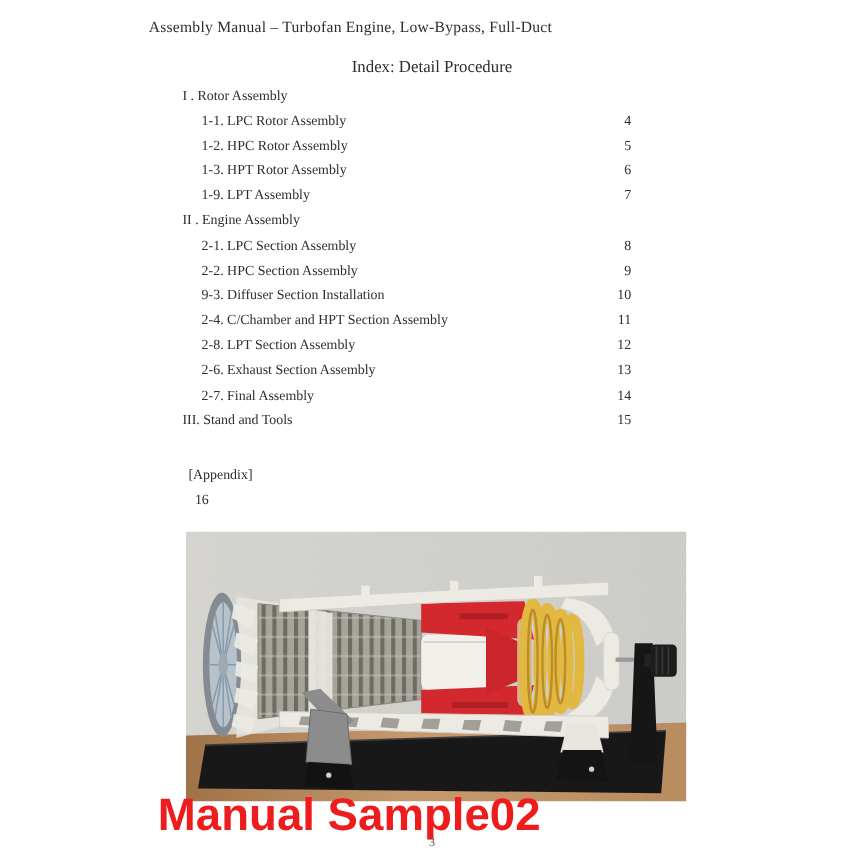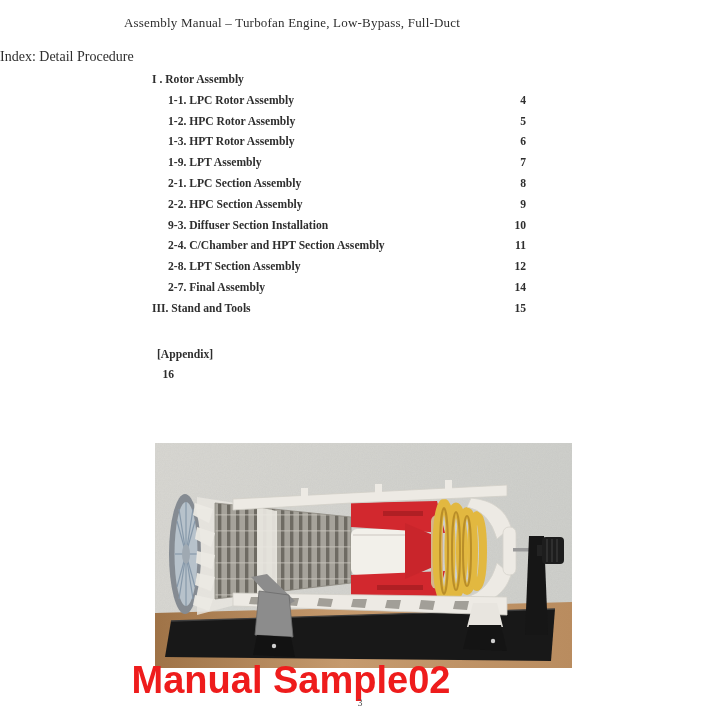--- a/index.html
+++ b/index.html
@@ -1,22 +1,22 @@
 <!DOCTYPE html>
 <html><head>
 <meta charset="utf-8">
 <style>
   html,body{margin:0;padding:0;}
   body{
     width:720px;height:720px;background:#ffffff;position:relative;overflow:hidden;
     font-family:"Liberation Serif","DejaVu Serif",serif;color:#2e2e2e;
   }
   .doc-header{position:absolute;top:15px;left:0;width:584px;text-align:center;font-size:13px;letter-spacing:.2px;}
-  .doc-title{position:absolute;top:49px;left:0;width:720px;font-size:14px;}
-  .toc{position:absolute;top:70px;left:150px;width:376px;font-size:11.6px;font-weight:bold;}
+  .doc-title{position:absolute;top:49px;left:0;width:720px;text-align:center;font-size:14px;}
+  .toc{position:absolute;top:70px;left:150px;width:376px;font-size:11.6px;}
   .toc-row{display:flex;justify-content:space-between;align-items:baseline;height:20.8px;line-height:20.8px;white-space:nowrap;}
   .toc-row .pg{text-align:right;min-width:24px;}
   .lvl1 .lbl{padding-left:2px;}
   .lvl2 .lbl{padding-left:18px;}
   .appx-h .lbl{padding-left:7px;text-align:right;}
   .appx-i .lbl{padding-left:9px;}
   .toc-spacer{height:25px;}
   .photo{position:absolute;left:155px;top:443px;width:417px;height:225px;z-index:1;}
   .photo svg{display:block;}
   .watermark{
@@ -45,39 +45,47 @@
       <span class="pg">5</span>
     </div>
   <div class="toc-row lvl2">
       <span class="lbl">1-3. HPT Rotor Assembly</span>
       <span class="pg">6</span>
     </div>
   <div class="toc-row lvl2">
       <span class="lbl">1-9. LPT Assembly</span>
       <span class="pg">7</span>
     </div>
+  <div class="toc-row lvl1">
+      <span class="lbl">II . Engine Assembly</span>
+      <span class="pg"></span>
+    </div>
   <div class="toc-row lvl2">
       <span class="lbl">2-1. LPC Section Assembly</span>
       <span class="pg">8</span>
     </div>
   <div class="toc-row lvl2">
       <span class="lbl">2-2. HPC Section Assembly</span>
       <span class="pg">9</span>
     </div>
   <div class="toc-row lvl2">
       <span class="lbl">9-3. Diffuser Section Installation</span>
       <span class="pg">10</span>
     </div>
   <div class="toc-row lvl2">
       <span class="lbl">2-4. C/Chamber and HPT Section Assembly</span>
       <span class="pg">11</span>
     </div>
   <div class="toc-row lvl2">
       <span class="lbl">2-8. LPT Section Assembly</span>
       <span class="pg">12</span>
+    </div>
+  <div class="toc-row lvl2">
+      <span class="lbl">2-6. Exhaust Section Assembly</span>
+      <span class="pg">13</span>
     </div>
   <div class="toc-row lvl2">
       <span class="lbl">2-7. Final Assembly</span>
       <span class="pg">14</span>
     </div>
   <div class="toc-row lvl1">
       <span class="lbl">III. Stand and Tools</span>
       <span class="pg">15</span>
     </div>
   <div class="toc-spacer"></div>

